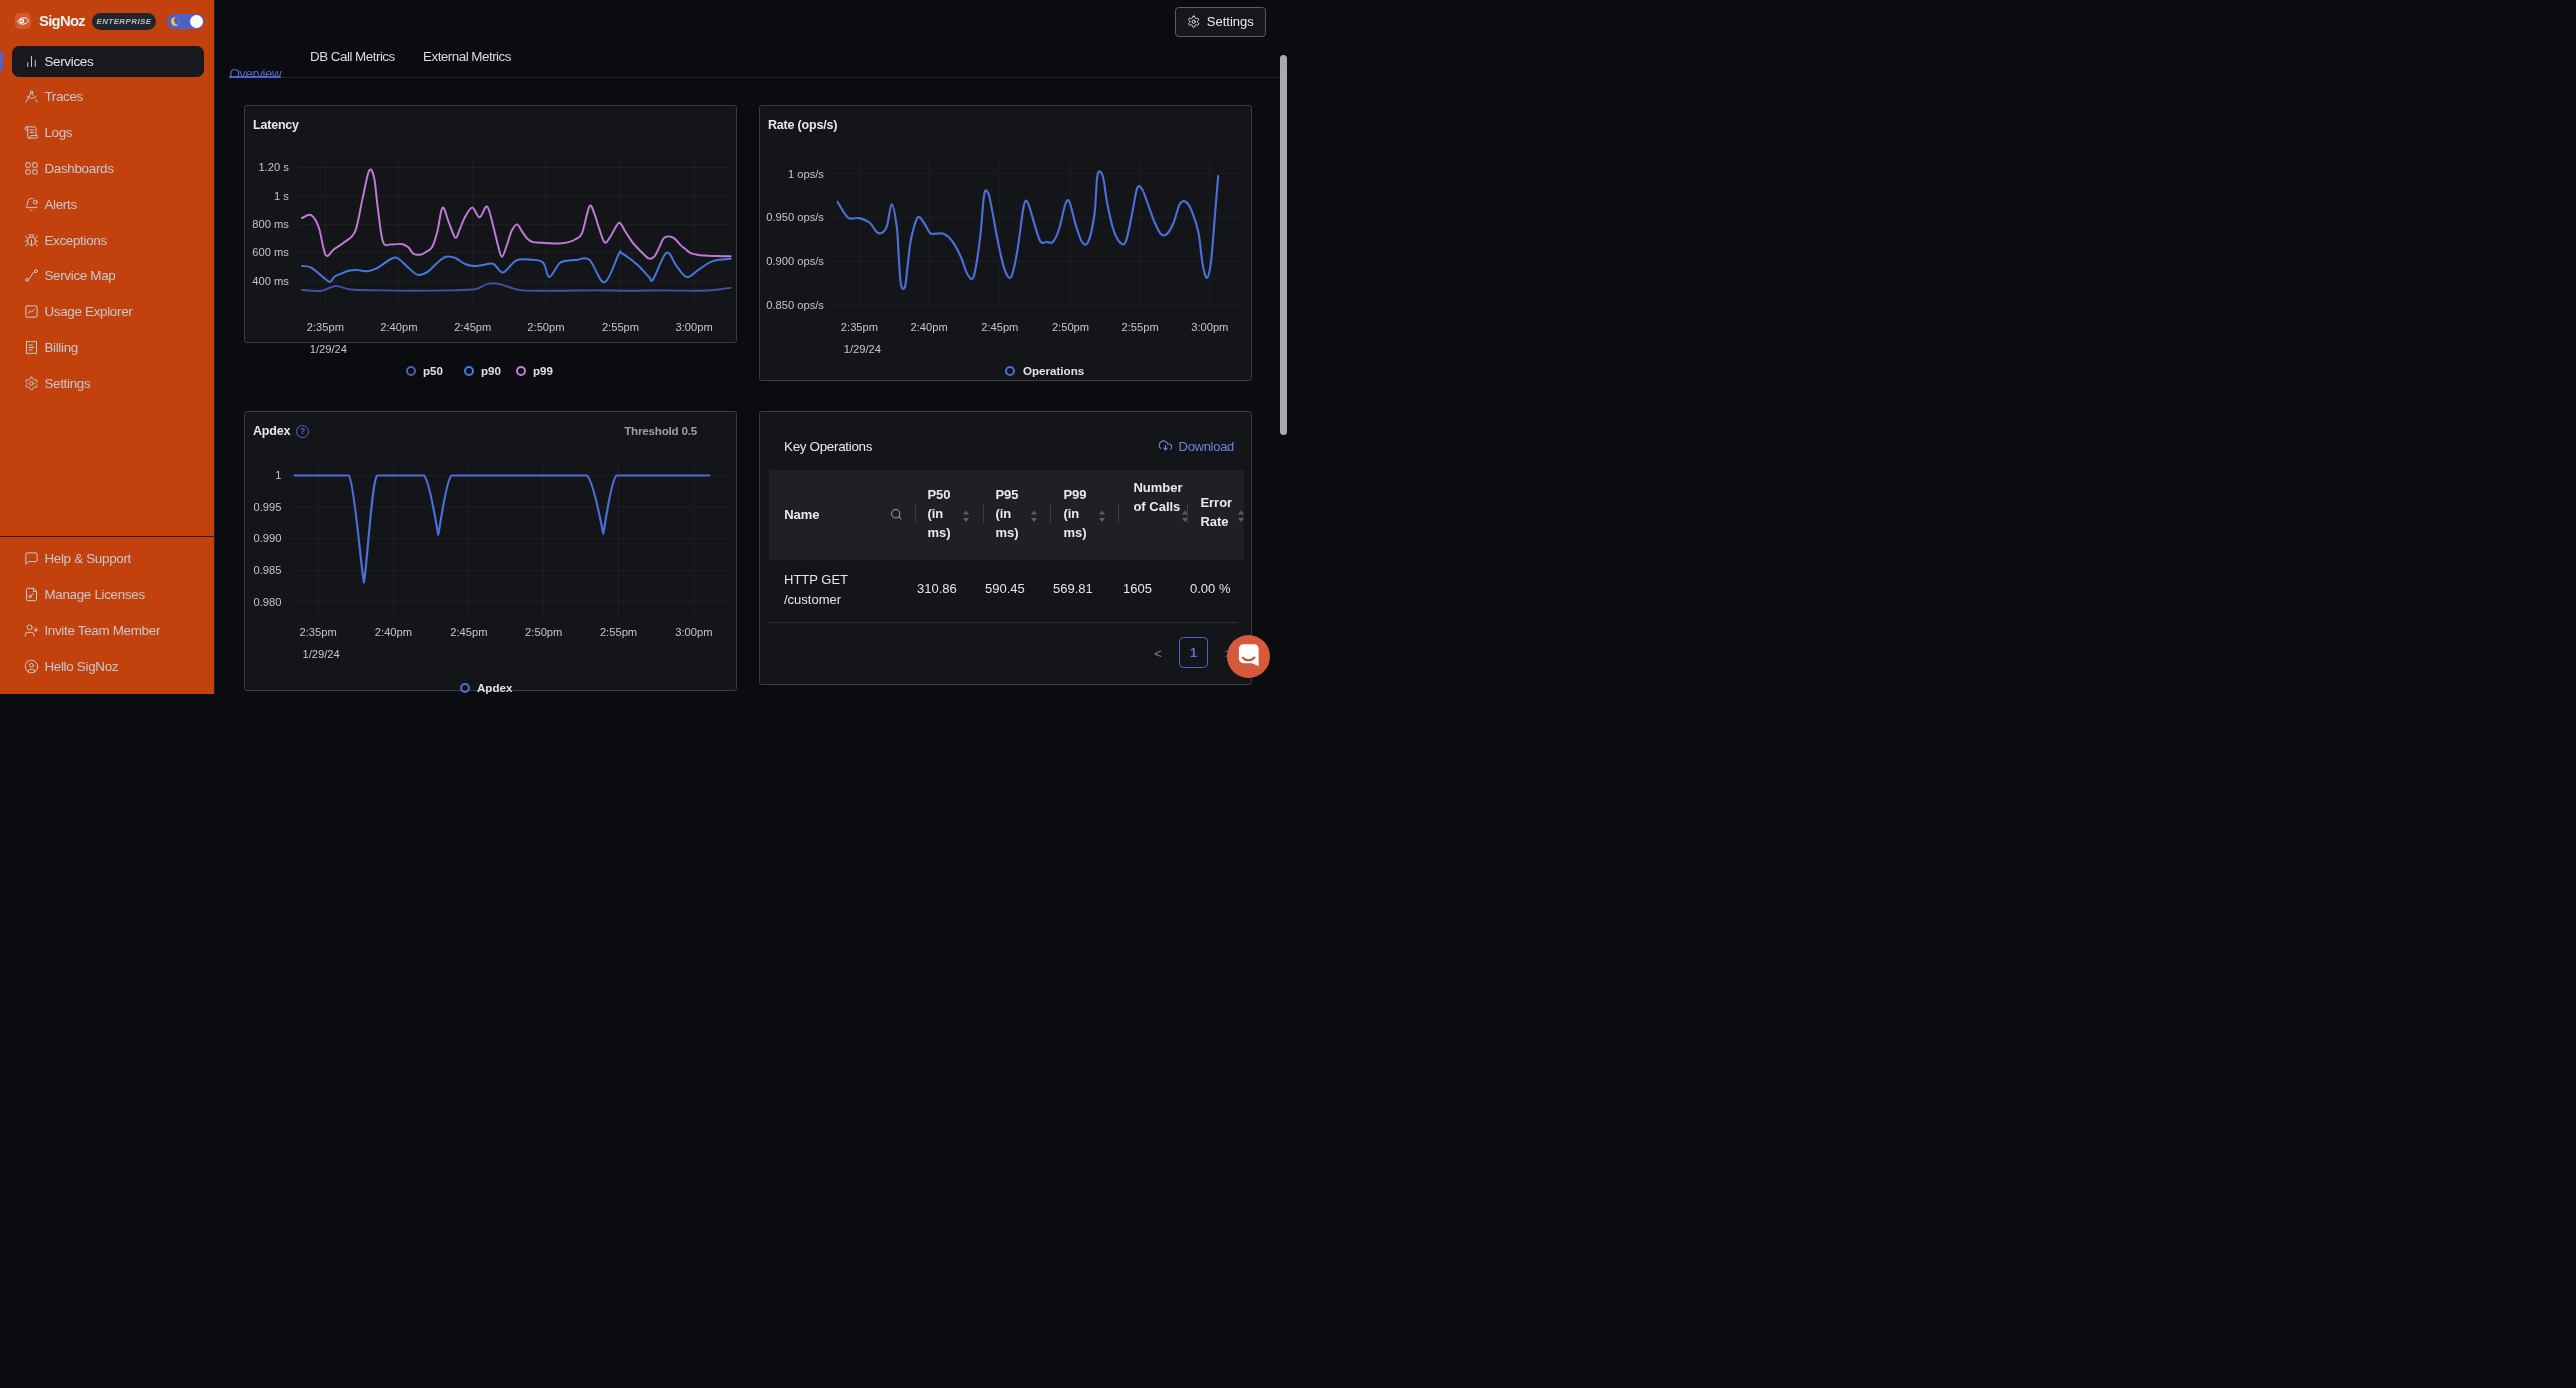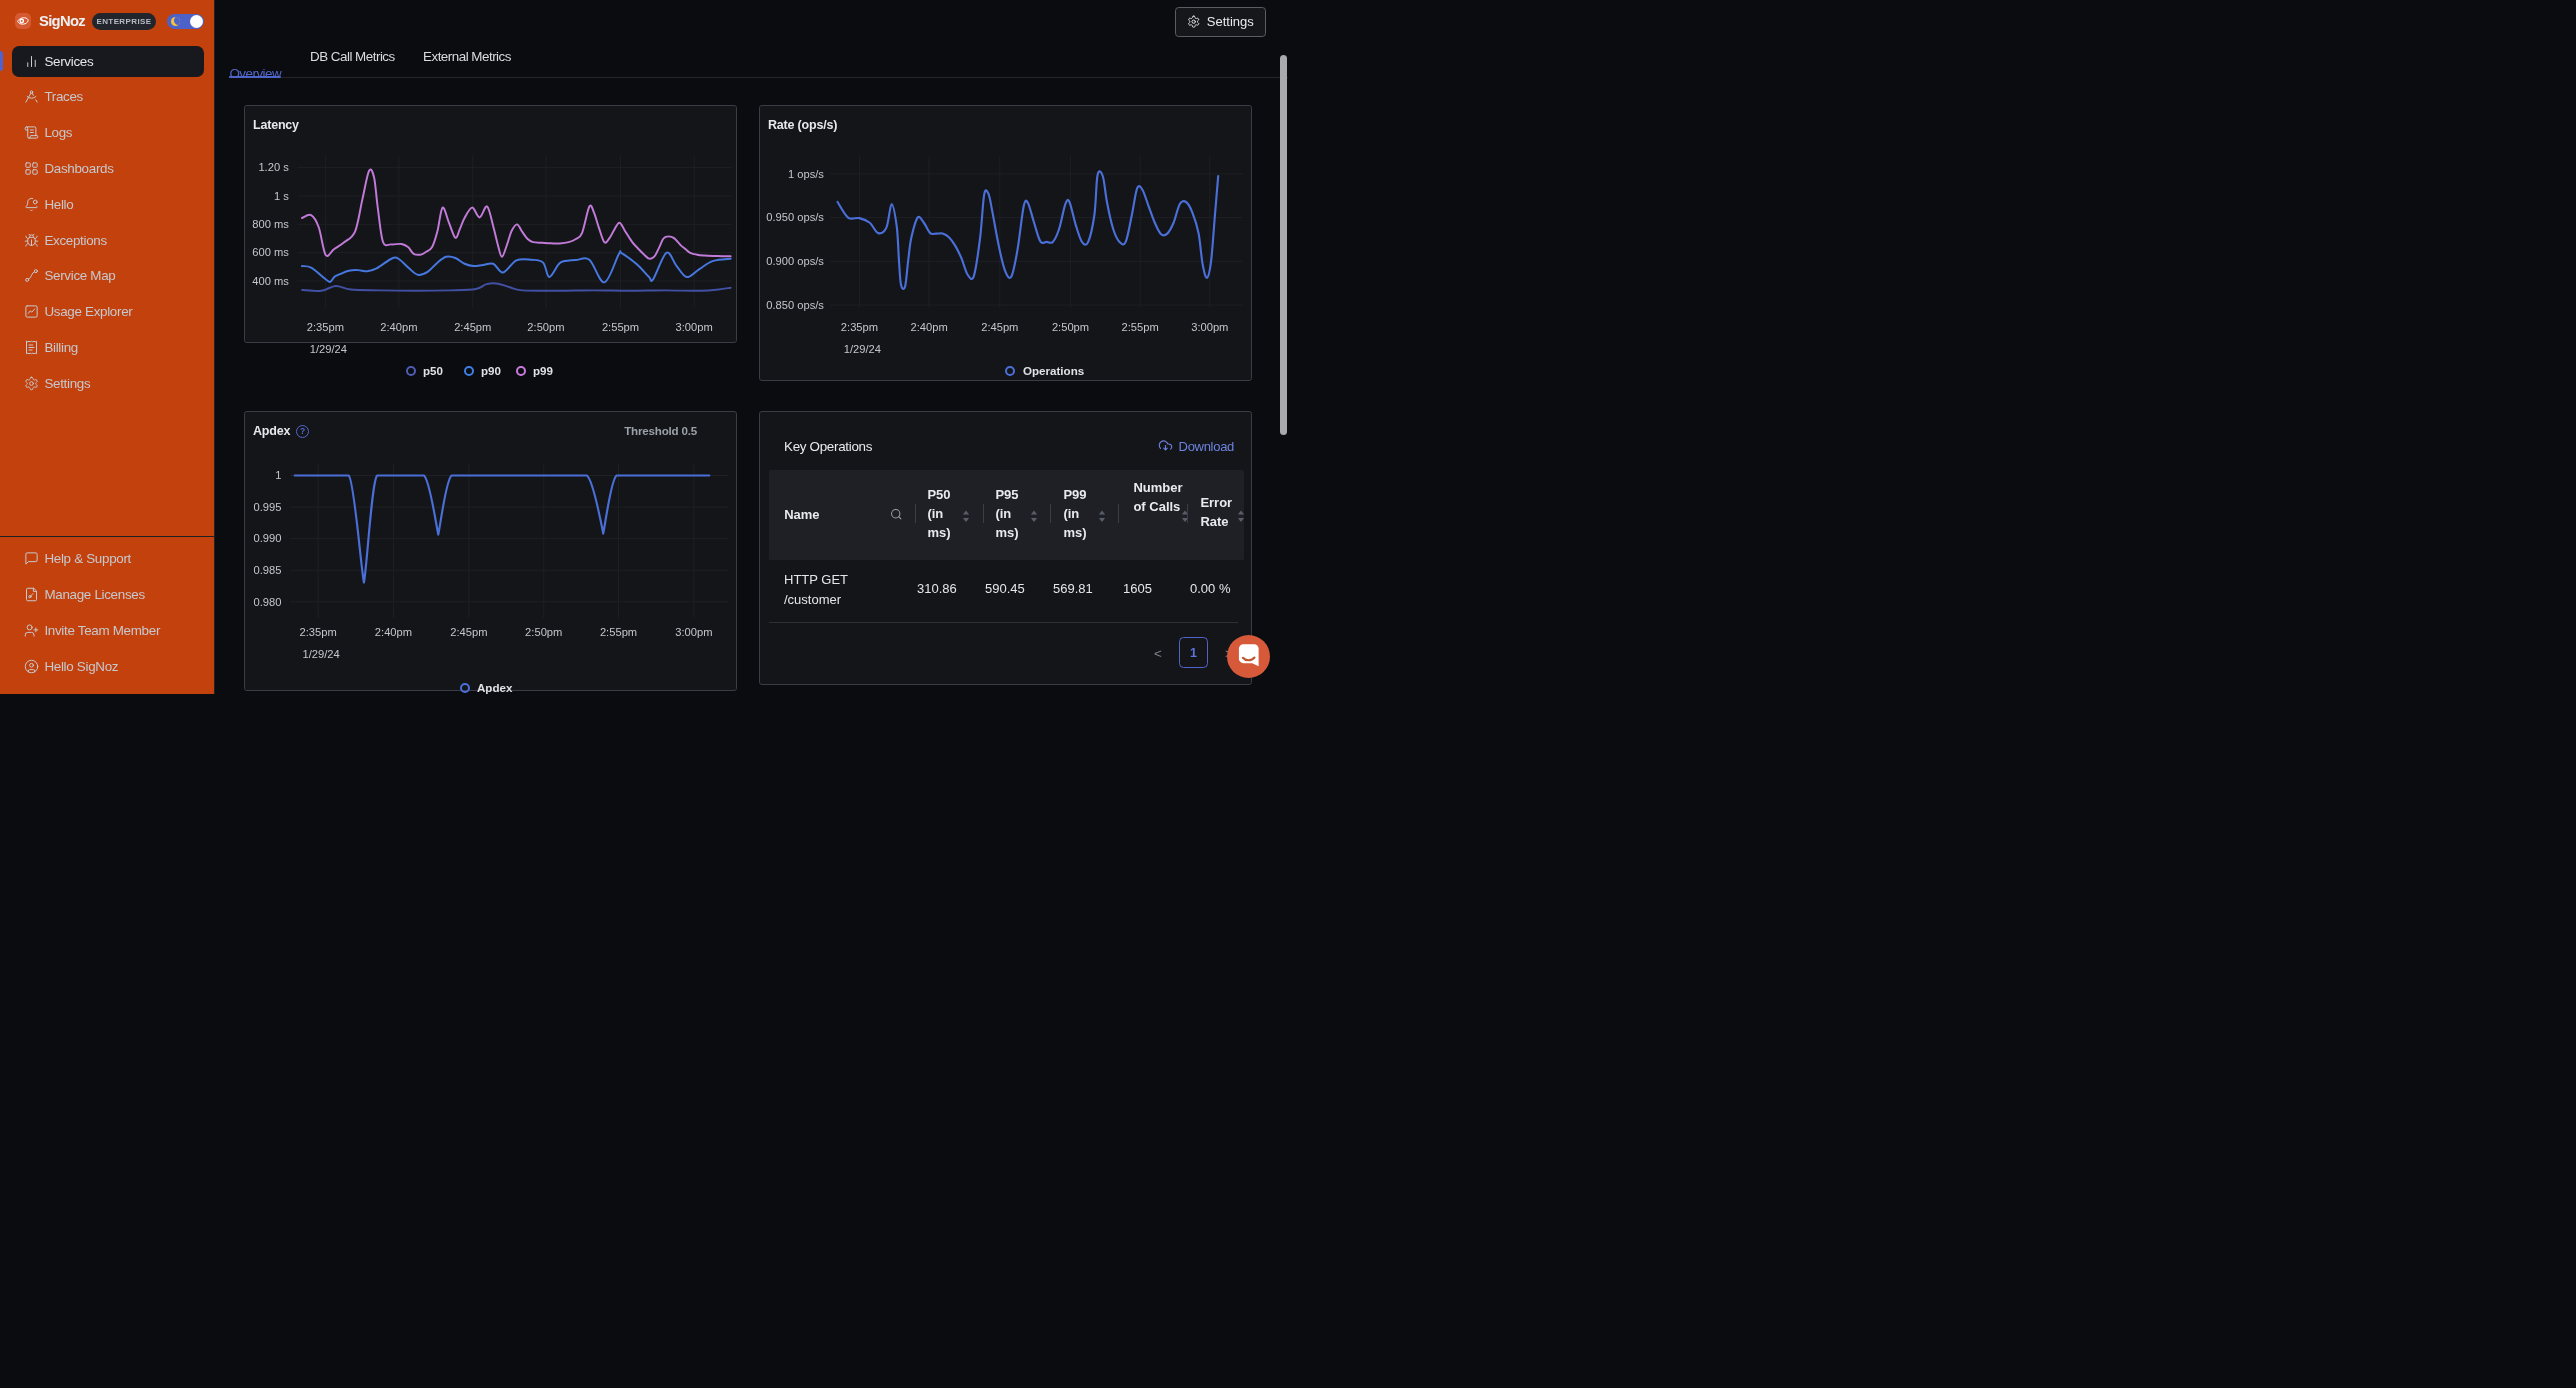--- a/index.html
+++ b/index.html
@@ -2,21 +2,21 @@
 <html style="font-size:14.3px"><head><meta charset="utf-8">
 <style>
 * { margin:0; padding:0; box-sizing:border-box; }
 html,body { width:1288px; height:694px; overflow:hidden; background:#0b0c0f;
   font-family:"Liberation Sans",sans-serif; }
 #sidebar { position:absolute; left:0; top:0; width:215px; height:694px; background:#c2410c;
   border-right:0.9px solid #1d2025; }
 .brand { position:absolute; left:39px; top:12.5px; font-size:14.8px; letter-spacing:-0.7px; font-weight:bold; color:#eef0f3; }
 .badge { position:absolute; left:92px; top:13.4px; width:64px; height:16.5px; border-radius:9px;
   background:#23252c; color:#b7bdc7; font-size:8px; font-weight:bold; letter-spacing:0.4px;
-  display:flex; align-items:center; justify-content:center; }
+  display:flex; align-items:center; justify-content:center;font-style:italic; }
 .toggle { position:absolute; left:167px; top:14.3px; width:37px; height:15px; border-radius:8px;
   background:#4d62c9; }
 .toggle .knob { position:absolute; right:1.3px; top:1.1px; width:13px; height:13px; border-radius:50%;
   background:#fff; }
 .toggle .moon { position:absolute; left:3.6px; top:3.1px; width:9px; height:9px; border-radius:50%;
   background:#f2c53d; overflow:hidden; }
 .toggle .moon i { position:absolute; left:3.6px; top:-1.3px; width:9px; height:9px; border-radius:50%;
   background:#4d62c9; }
 .hl { position:absolute; left:12px; top:46px; width:192px; height:31px; border-radius:7.2px;
   background:#17191e; }
@@ -116,21 +116,21 @@
         <rect width="7" height="7" x="3" y="14" rx="1"></rect>
       </svg>
       <span>Dashboards</span>
     </div>
 <div class="nav-item" style="top:189px">
       <svg width="15" height="15" viewBox="0 0 24 24" fill="none" stroke="#c7cad0" stroke-width="1.6" stroke-linecap="round" stroke-linejoin="round">
         <path d="M10.268 21a2 2 0 0 0 3.464 0"></path>
         <path d="M13.916 2.314A6 6 0 0 0 6 8c0 4.499-1.411 5.956-2.74 7.327A1 1 0 0 0 4 17h16a1 1 0 0 0 .74-1.673 9 9 0 0 1-.585-.665"></path>
         <circle cx="18" cy="8" r="3"></circle>
       </svg>
-      <span>Hello</span>
+      <span>Alerts</span>
     </div>
 <div class="nav-item" style="top:225px">
       <svg width="15" height="15" viewBox="0 0 24 24" fill="none" stroke="#c7cad0" stroke-width="1.6" stroke-linecap="round" stroke-linejoin="round">
         <path d="m8 2 1.88 1.88"></path>
         <path d="M14.12 3.88 16 2"></path>
         <path d="M9 7.13v-1a3.003 3.003 0 1 1 6 0v1"></path>
         <path d="M12 20c-3.3 0-6-2.7-6-6v-3a4 4 0 0 1 4-4h4a4 4 0 0 1 4 4v3c0 3.3-2.7 6-6 6"></path>
         <path d="M12 20v-9"></path>
         <path d="M6.53 9C4.6 8.8 3 7.1 3 5"></path>
         <path d="M6 13H2"></path>

